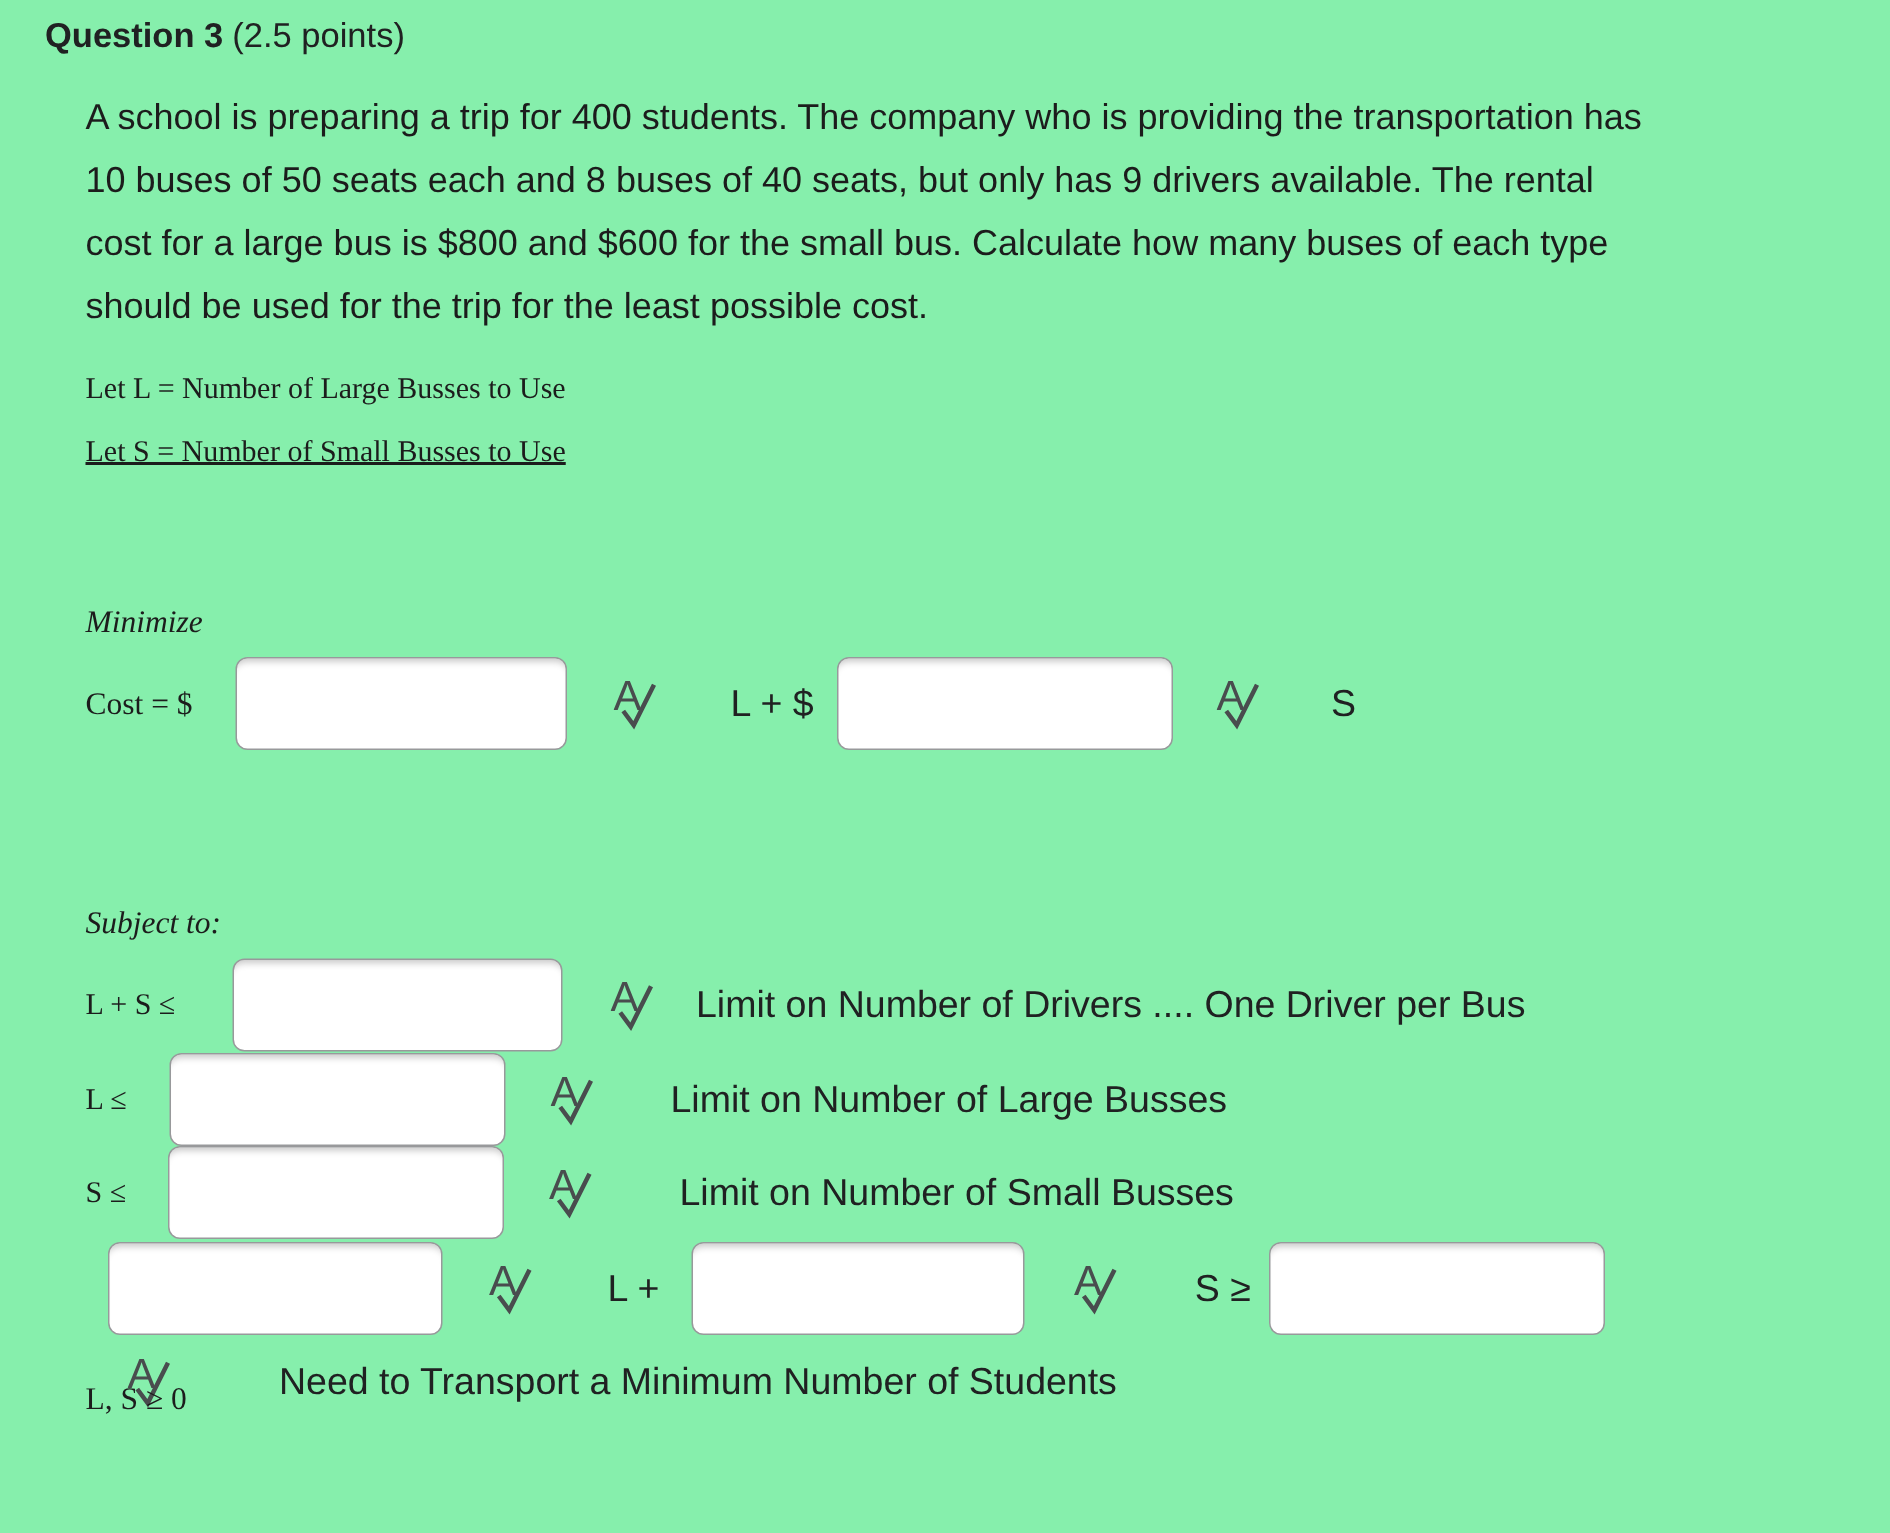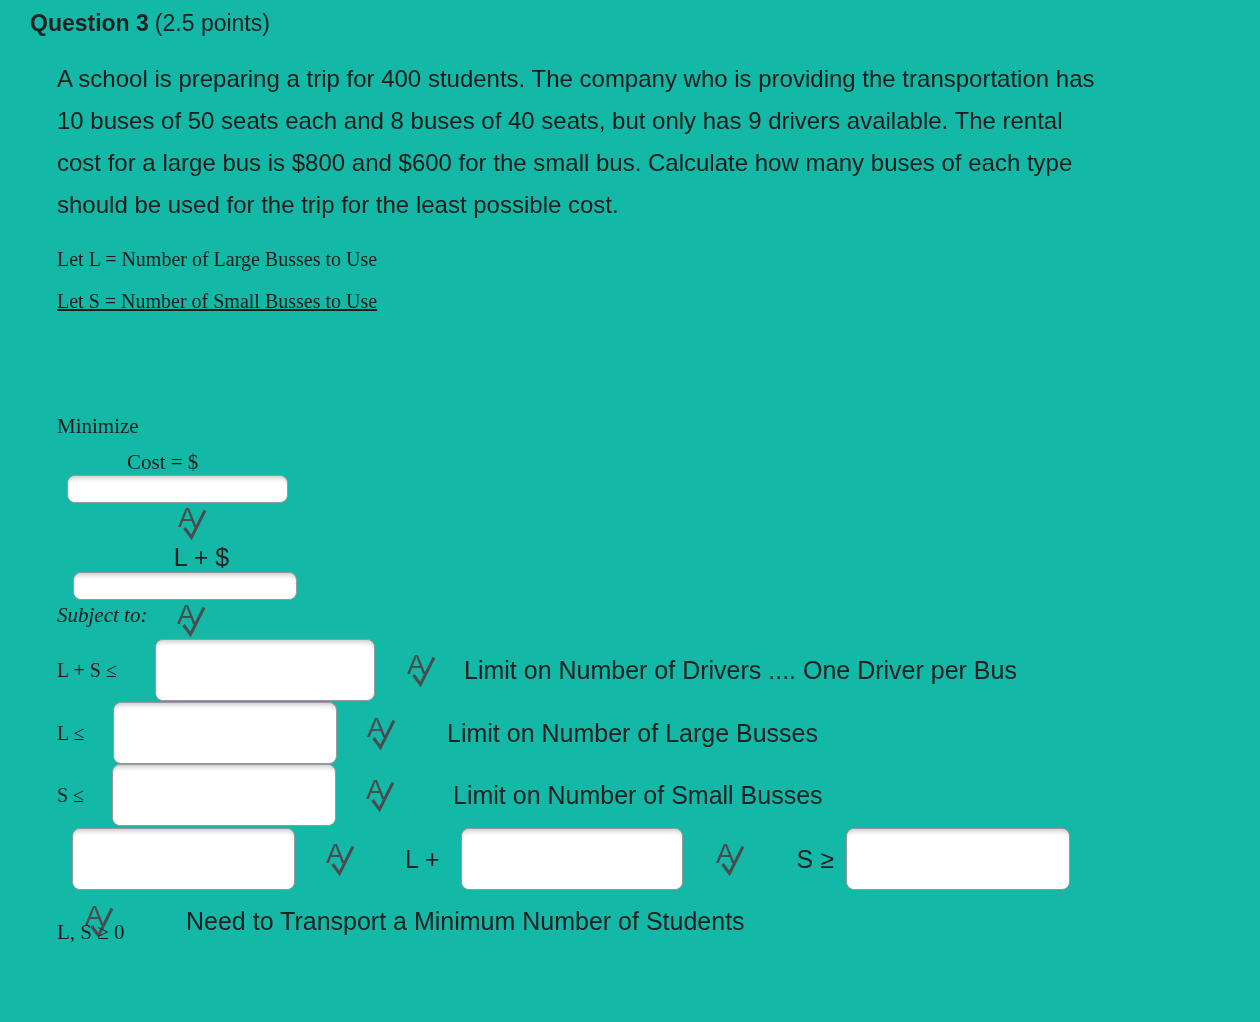--- a/index.html
+++ b/index.html
@@ -1,21 +1,21 @@
 <!DOCTYPE html>
 <html><head>
 <meta charset="utf-8">
 <style>
   * { margin:0; padding:0; box-sizing:border-box; }
   html,body { background:#ffffff; }
   .page {
     position:relative;
     width:1260px;
     height:1022px;
-    background:#14b8a6;
+    background:#86efac;
     font-family:"Liberation Sans","DejaVu Sans",sans-serif;
     color:#202122;
     overflow:hidden;
   }
   .q-header {
     position:absolute; left:30px; top:10px;
     font-size:23px; color:#202122;
   }
   .q-title { font-weight:700; }
   .q-points { font-weight:400; margin-left:6px; }
@@ -24,25 +24,25 @@
 
   .problem {
     position:absolute; left:57px; top:58px; width:1048px;
     font-family:Liberation Sans, sans-serif;
     font-size:24px; line-height:42px; color:#1c1c1c;
   }
   .let-line { position:absolute; left:57px; font-size:20px; }
   .let-s { top:290px;text-decoration:underline; }
 
   .section-label { position:absolute; left:57px; font-size:21px; }
-  .minimize-label { top:414px; }
+  .minimize-label { top:402px;font-style:italic; }
   .subject-label  { top:603px;font-style:italic; }
 
   .row { position:absolute; display:flex; align-items:center; height:62px; }
-  .obj-row  { left:57px; top:450px;flex-direction:column; }
+  .obj-row  { left:57px; top:438px; }
   .row-a    { left:57px; top:639px; }
   .row-b    { left:57px; top:702px; }
   .row-c    { left:57px; top:764px; }
   .row-d    { left:72px; top:828px; }
   .note-row { left:85px; top:899px; height:44px; }
 
   .lhs { font-size:21px; white-space:pre; }
   .lhs-obj { width:100px; }
   .lhs-a   { width:98px;  font-size:20px; }
   .lhs-b   { width:56px;  font-size:20px; }

